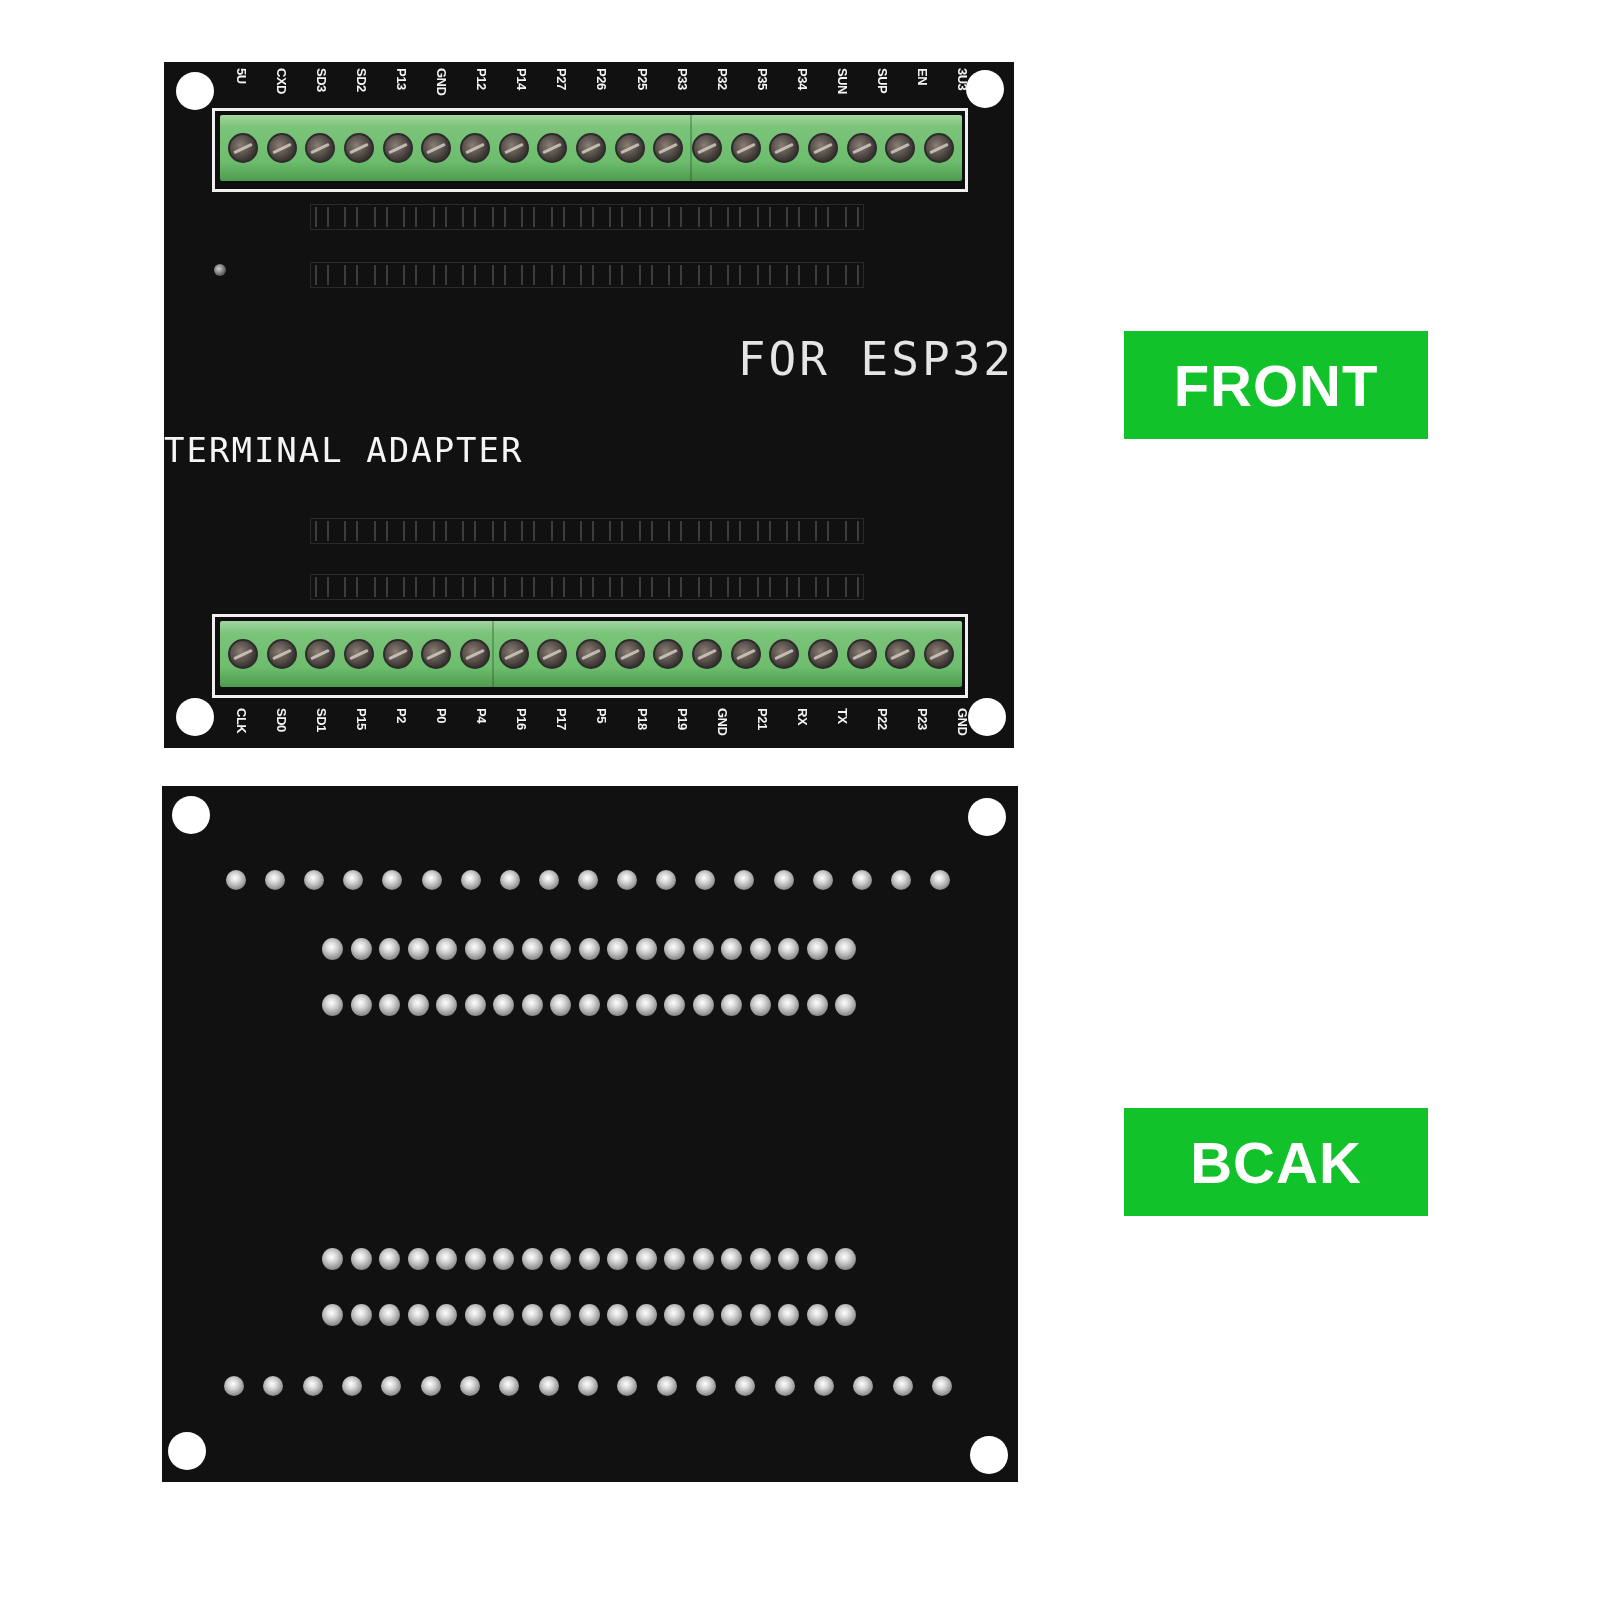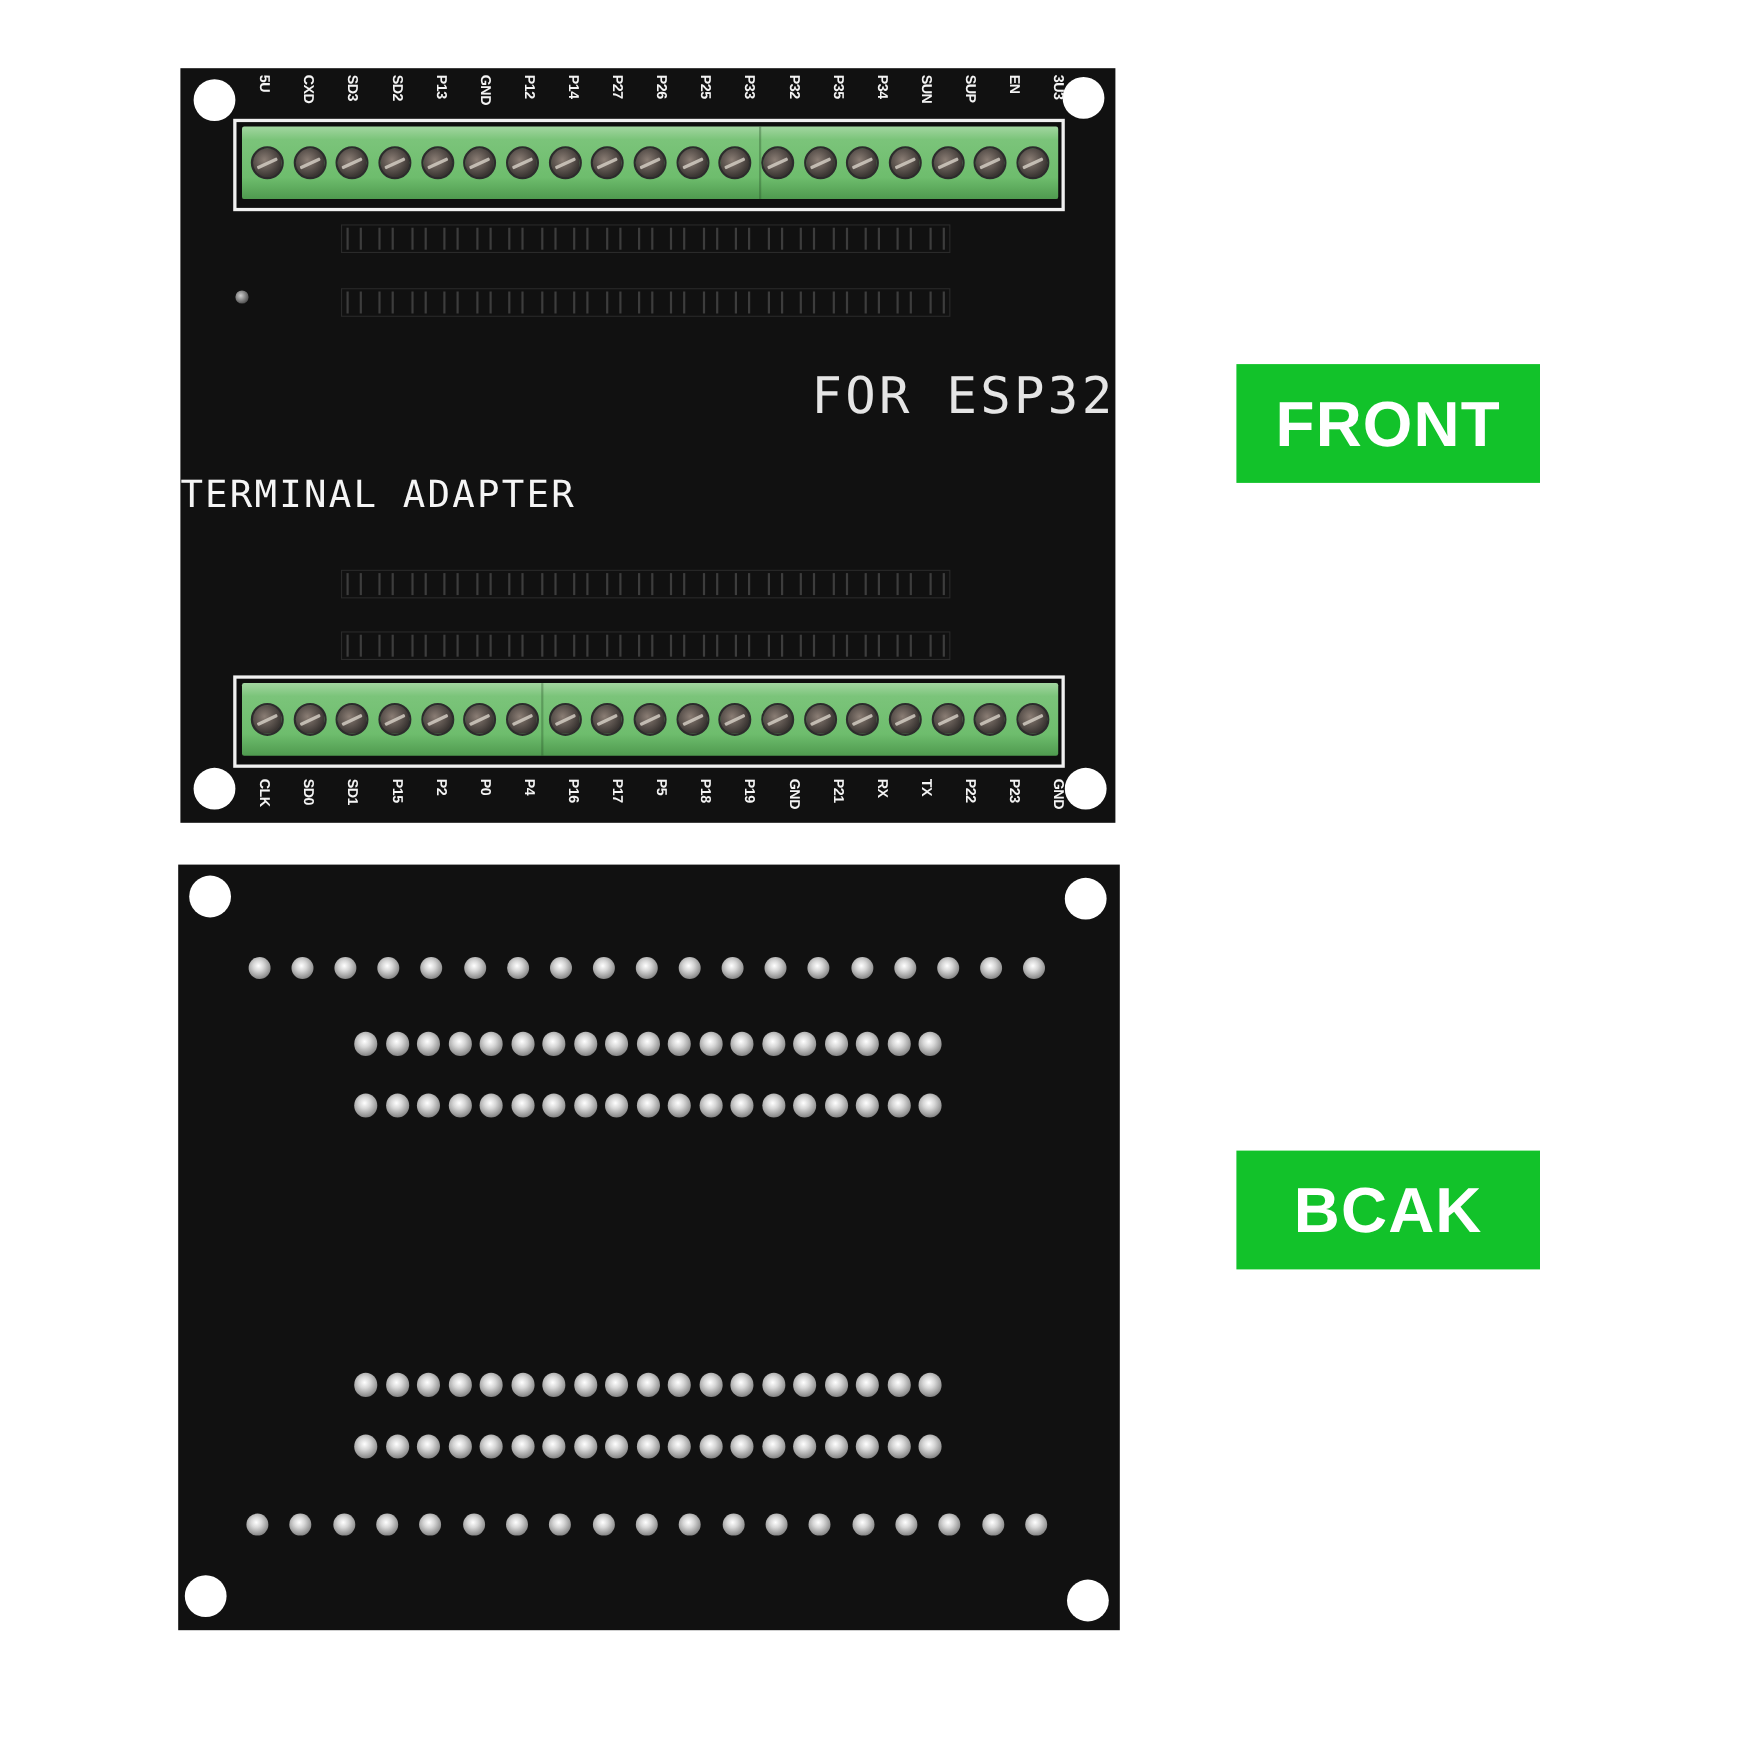--- a/index.html
+++ b/index.html
@@ -46,25 +46,25 @@
     .title-1 { position: absolute; left: 0; right: 0; top: 270px; text-align: right; color: #e5e5e5;
                font-family: "DejaVu Sans Mono", monospace; font-size: 46px; letter-spacing: 3px; font-weight: normal; }
     .title-2 { position: absolute; left: 0; right: 0; top: 368px; color: #f5f5f5;
                font-family: "DejaVu Sans Mono", monospace; font-size: 34px; letter-spacing: 2px; }
 
     .solder-row { position: absolute; display: flex; justify-content: space-between; align-items: center; }
     .solder { width: 20px; height: 20px; border-radius: 50%;
               background: radial-gradient(circle at 45% 40%, #ffffff 0%, #d6d6d6 30%, #8d8d8d 70%, #3a3a3a 100%); }
     .solder-row.dense .solder { width: 21px; height: 22px; }
 
-    .badge { position: absolute; left: 1124px; width: 276px; height: 108px; background: #12c22a;
+    .badge { position: absolute; left: 1124px; width: 304px; height: 108px; background: #12c22a;
              display: flex; align-items: center; justify-content: center; color: #ffffff;
              font-family: "Liberation Sans", sans-serif; font-weight: bold; font-size: 58px; letter-spacing: 1px; }
     .badge.front-badge { top: 331px; }
-    .badge.back-badge { top: 1046px; text-align: right; }
+    .badge.back-badge { top: 1108px; text-align: right; }
   </style>
 </head>
 <body>
 
 <div class="board front">
   <div class="mount-hole" style="left:12px; top:10px;"></div>
   <div class="mount-hole" style="right:10px; top:8px;"></div>
   <div class="mount-hole" style="left:12px; bottom:12px;"></div>
   <div class="mount-hole" style="right:8px; bottom:12px;"></div>
 

